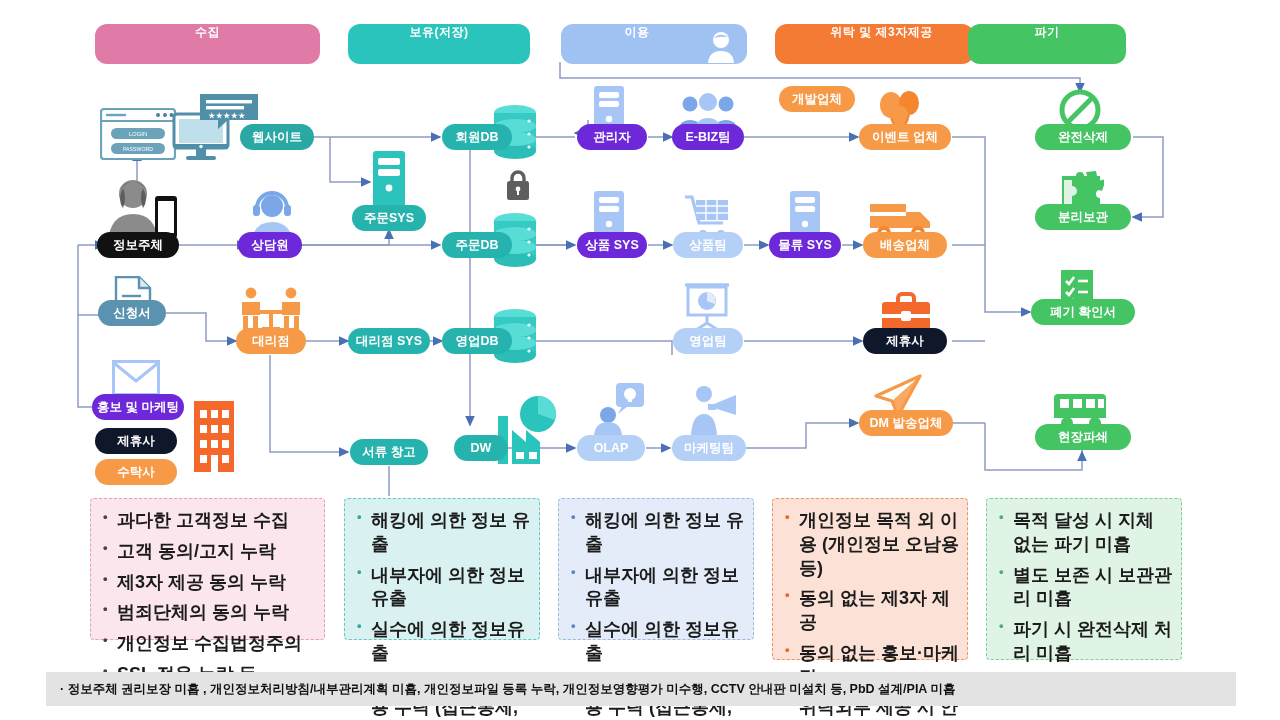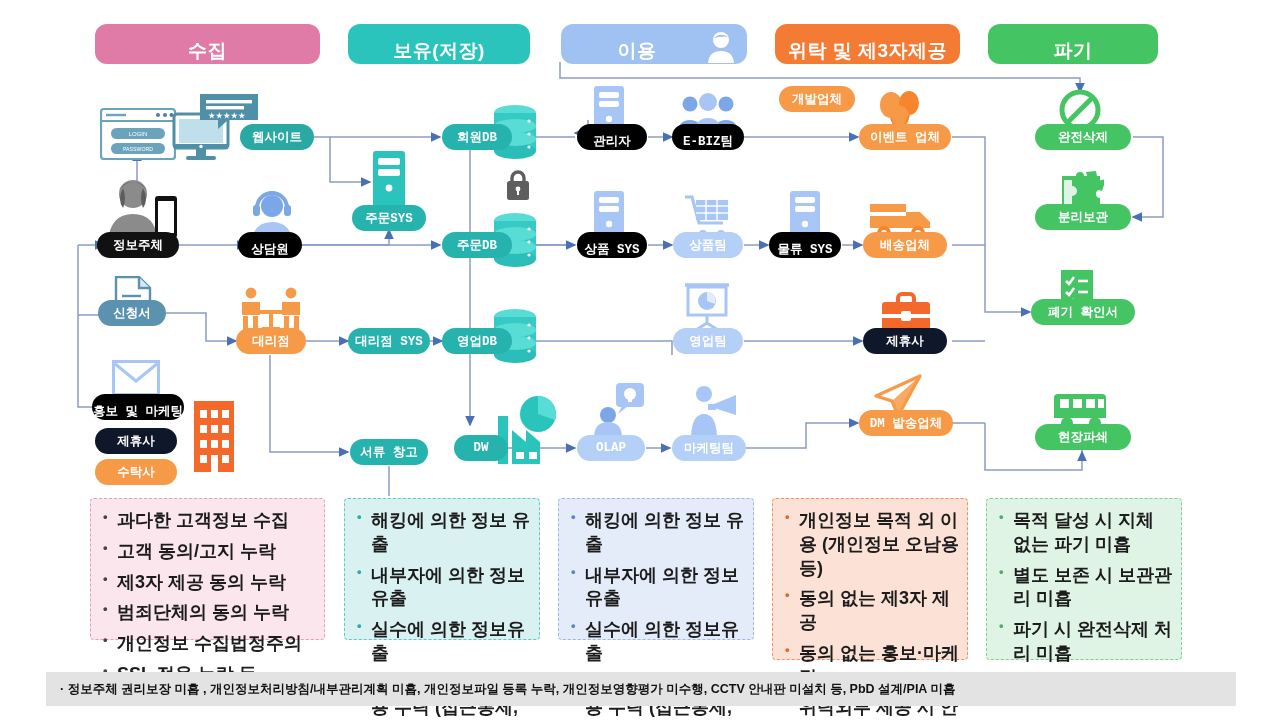--- a/index.html
+++ b/index.html
@@ -12,46 +12,46 @@
     position:relative;
   }
   #stage{position:relative;width:1280px;height:720px;}
 
   
   #wires{position:absolute;left:0;top:0;width:1280px;height:720px;z-index:1;pointer-events:none;}
 
   
   .phase{
     position:absolute;height:40px;border-radius:12px;
-    display:flex;align-items:flex-end;justify-content:center;
-    color:#ffffff;font-weight:bold;font-size:19px;
+    display:flex;align-items:flex-start;justify-content:center;
+    color:#ffffff;font-weight:bold;font-size:12px;
     letter-spacing:.5px;z-index:5;
   }
   .phase .phase-label{color:#fff;}
 
   
   .node{
     position:absolute;height:26px;border-radius:13px;
     display:flex;align-items:center;justify-content:center;
     color:#ffffff;font-size:12.5px;font-weight:bold;
     white-space:nowrap;z-index:4;
-    box-sizing:border-box;padding:0 8px;font-family:Liberation Mono, monospace;
+    box-sizing:border-box;padding:0 8px;
   }
 
   
   .c-pink   {background:#e07ba8;}
   .c-teal   {background:#2bc4bd;}
   .c-blue   {background:#9fc2f2;}
-  .c-orange {background:#f47b33;}
+  .c-orange {background:#f47b33;padding-left:14px;}
   .c-green  {background:#45c463;}
 
   .n-teal-d {background:#2aa8a4;}
   .n-teal   {background:#27b3ad;}
   .n-steel  {background:#5b92b0;}
-  .n-blue   {background:#000000;align-items:flex-end;}
+  .n-blue   {background:#6d28d9;}
   .n-blue2  {background:#b4d0f7;}
   .n-orange {background:#f79a47;}
   .n-orange3{background:#0f172a;}
   .n-green  {background:#45c463;}
   .n-black  {background:#111111;justify-content:center;}
 
   
   .ico{position:absolute;z-index:3;pointer-events:none;}
 
   
@@ -184,21 +184,21 @@
   </div>
 
   <div class="phase c-teal" style="left:348px;top:24px;width:182px;">
     <span class="phase-label">보유(저장)</span>
   </div>
 
   <div class="phase c-orange" style="left:775px;top:24px;width:185px;">
     <span class="phase-label">위탁 및 제3자제공</span>
   </div>
 
-  <div class="phase c-green" style="left:988px;top:24px;width:170px;border-radius:12px;">
+  <div class="phase c-green" style="left:968px;top:24px;width:158px;border-radius:12px;">
     <span class="phase-label">파기</span>
   </div>
 
   <svg class="ico" style="left:100px;top:108px;width:76px;height:52px;" viewBox="0 0 76 52">
     <rect x="1" y="1" width="74" height="50" rx="3" fill="#fff" stroke="#6ba3bb" stroke-width="2.2"></rect>
     <line x1="1" y1="13" x2="75" y2="13" stroke="#6ba3bb" stroke-width="2"></line>
     <line x1="6" y1="7" x2="26" y2="7" stroke="#6ba3bb" stroke-width="2.4"></line>
     <circle cx="58" cy="7" r="2" fill="#4d7f96"></circle>
     <circle cx="65" cy="7" r="2" fill="#4d7f96"></circle>
     <circle cx="71.5" cy="7" r="2" fill="#4d7f96"></circle>

